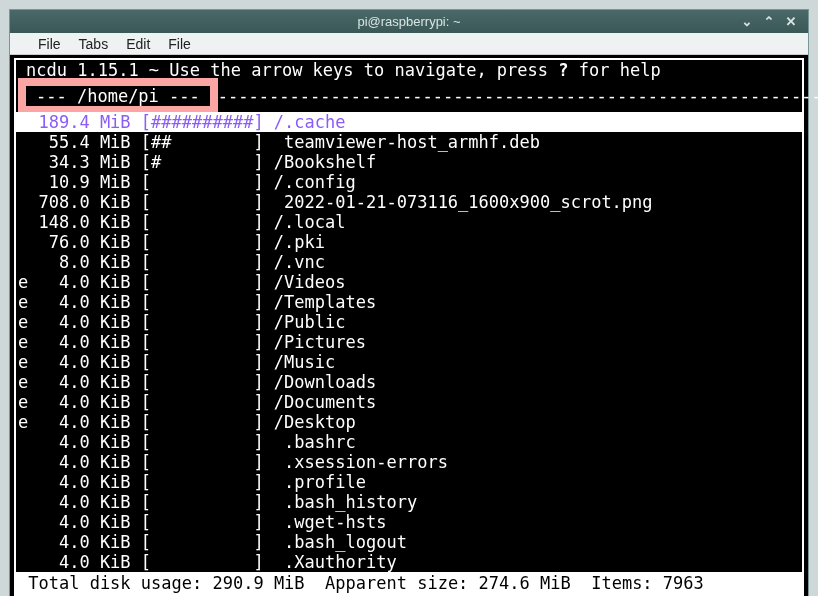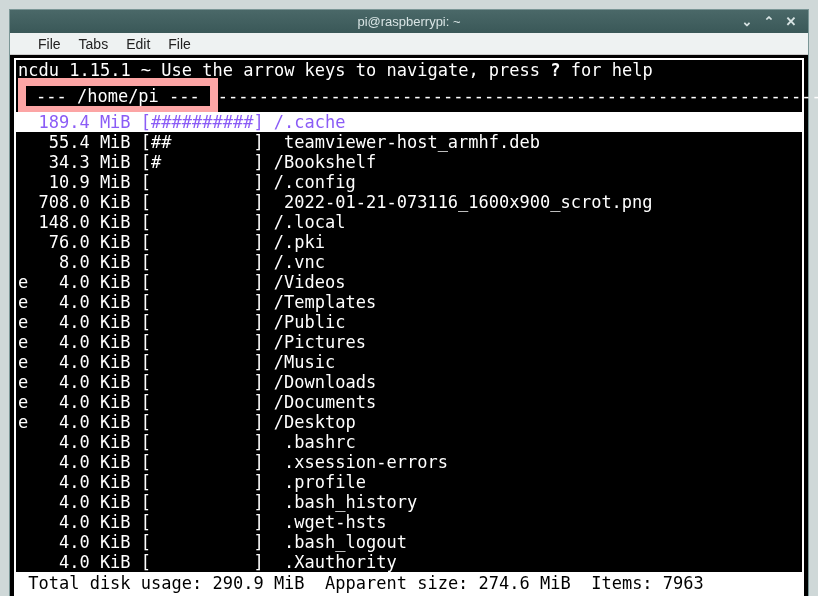--- a/index.html
+++ b/index.html
@@ -6,21 +6,21 @@
   body { background: #cfd8d8; font-family: monospace; width: 818px; height: 596px; overflow: hidden; }
   .window { margin: 9px; border: 1px solid #7a9696; background: #fff; height: 592px; display: flex; flex-direction: column; }
   .titlebar { background: linear-gradient(#4a6868,#3a5858); height: 28px; display: flex; align-items: center; color: #d8e4e4; font: 13px sans-serif; position: relative; }
   .titlebar-center { position: absolute; left: 0; right: 0; text-align: center; pointer-events: none; }
   .win-controls { margin-left: auto; display: flex; gap: 8px; padding-right: 10px; }
   .win-btn { width: 14px; height: 14px; color: #d8e4e4; cursor: pointer; font: bold 13px sans-serif; display: flex; align-items: center; justify-content: center; }
   .menubar { background: #eef2f2; height: 26px; display: flex; align-items: center; gap: 6px; padding: 0 22px; font: 14px sans-serif; color: #222; border-bottom: 1px solid #ccc; }
   .menubar span { padding: 2px 6px; cursor: pointer; }
   .term { flex: 1; background: #000; color: #fff; border-top: 3px solid #000; border-left: 4px solid #000; border-right: 4px solid #000; border-bottom: 4px solid #000; position: relative; }
   .term-inner { border: 2px solid #fff; height: 100%; display: flex; flex-direction: column; font-size: 17px; line-height: 20px; white-space: pre; }
-  .header-line { background: #000; color: #fff; padding: 0 2px; }
+  .header-line { background: #000; color: #fff; padding: 0 10px; }
   .path-line { background: #000; color: #fff; padding: 0 2px; }
   .path-high { border: 8px solid #fca5a5; display: inline-block; padding: 0 10px; margin: -2px 0; }
   .dash-fill { overflow: hidden; }
   .rows { flex: 1; overflow: hidden; }
   .row { padding: 0 2px; }
   .row.sel { background: #fff; color: #8b5cf6; }
   .status { background: #fff; color: #000; padding: 1px 2px; }
 </style>
 </head>
 <body>

